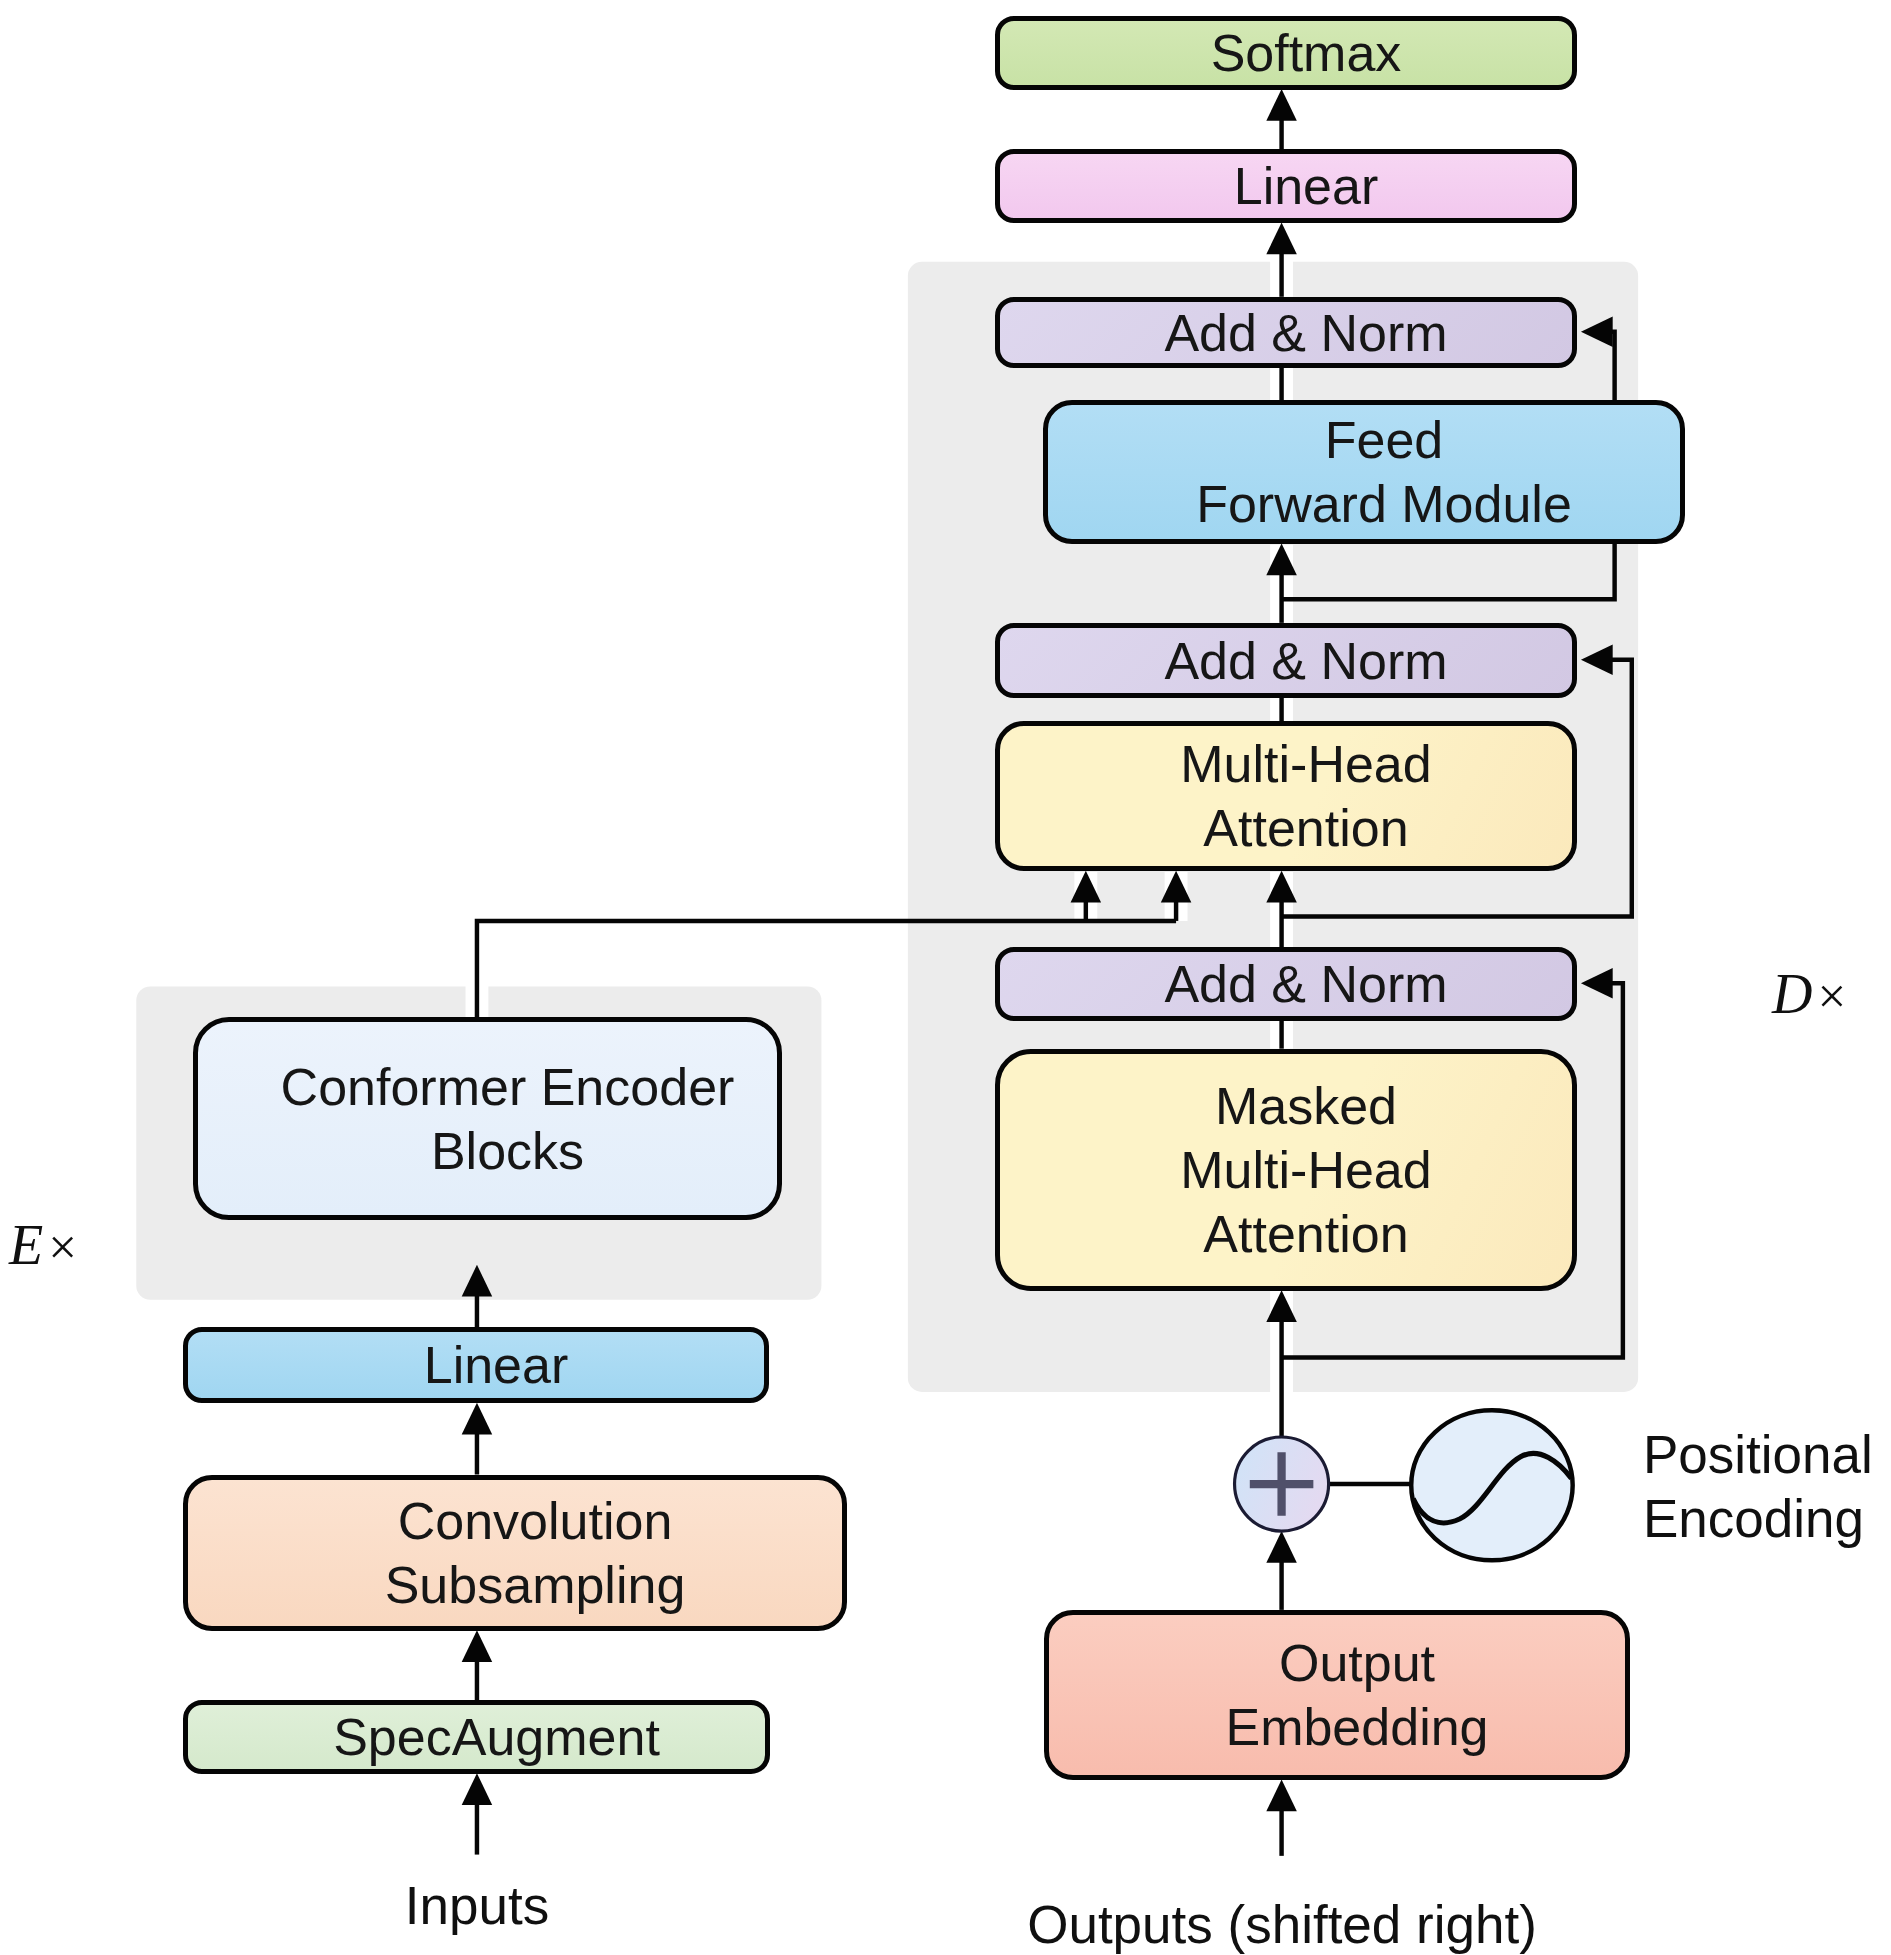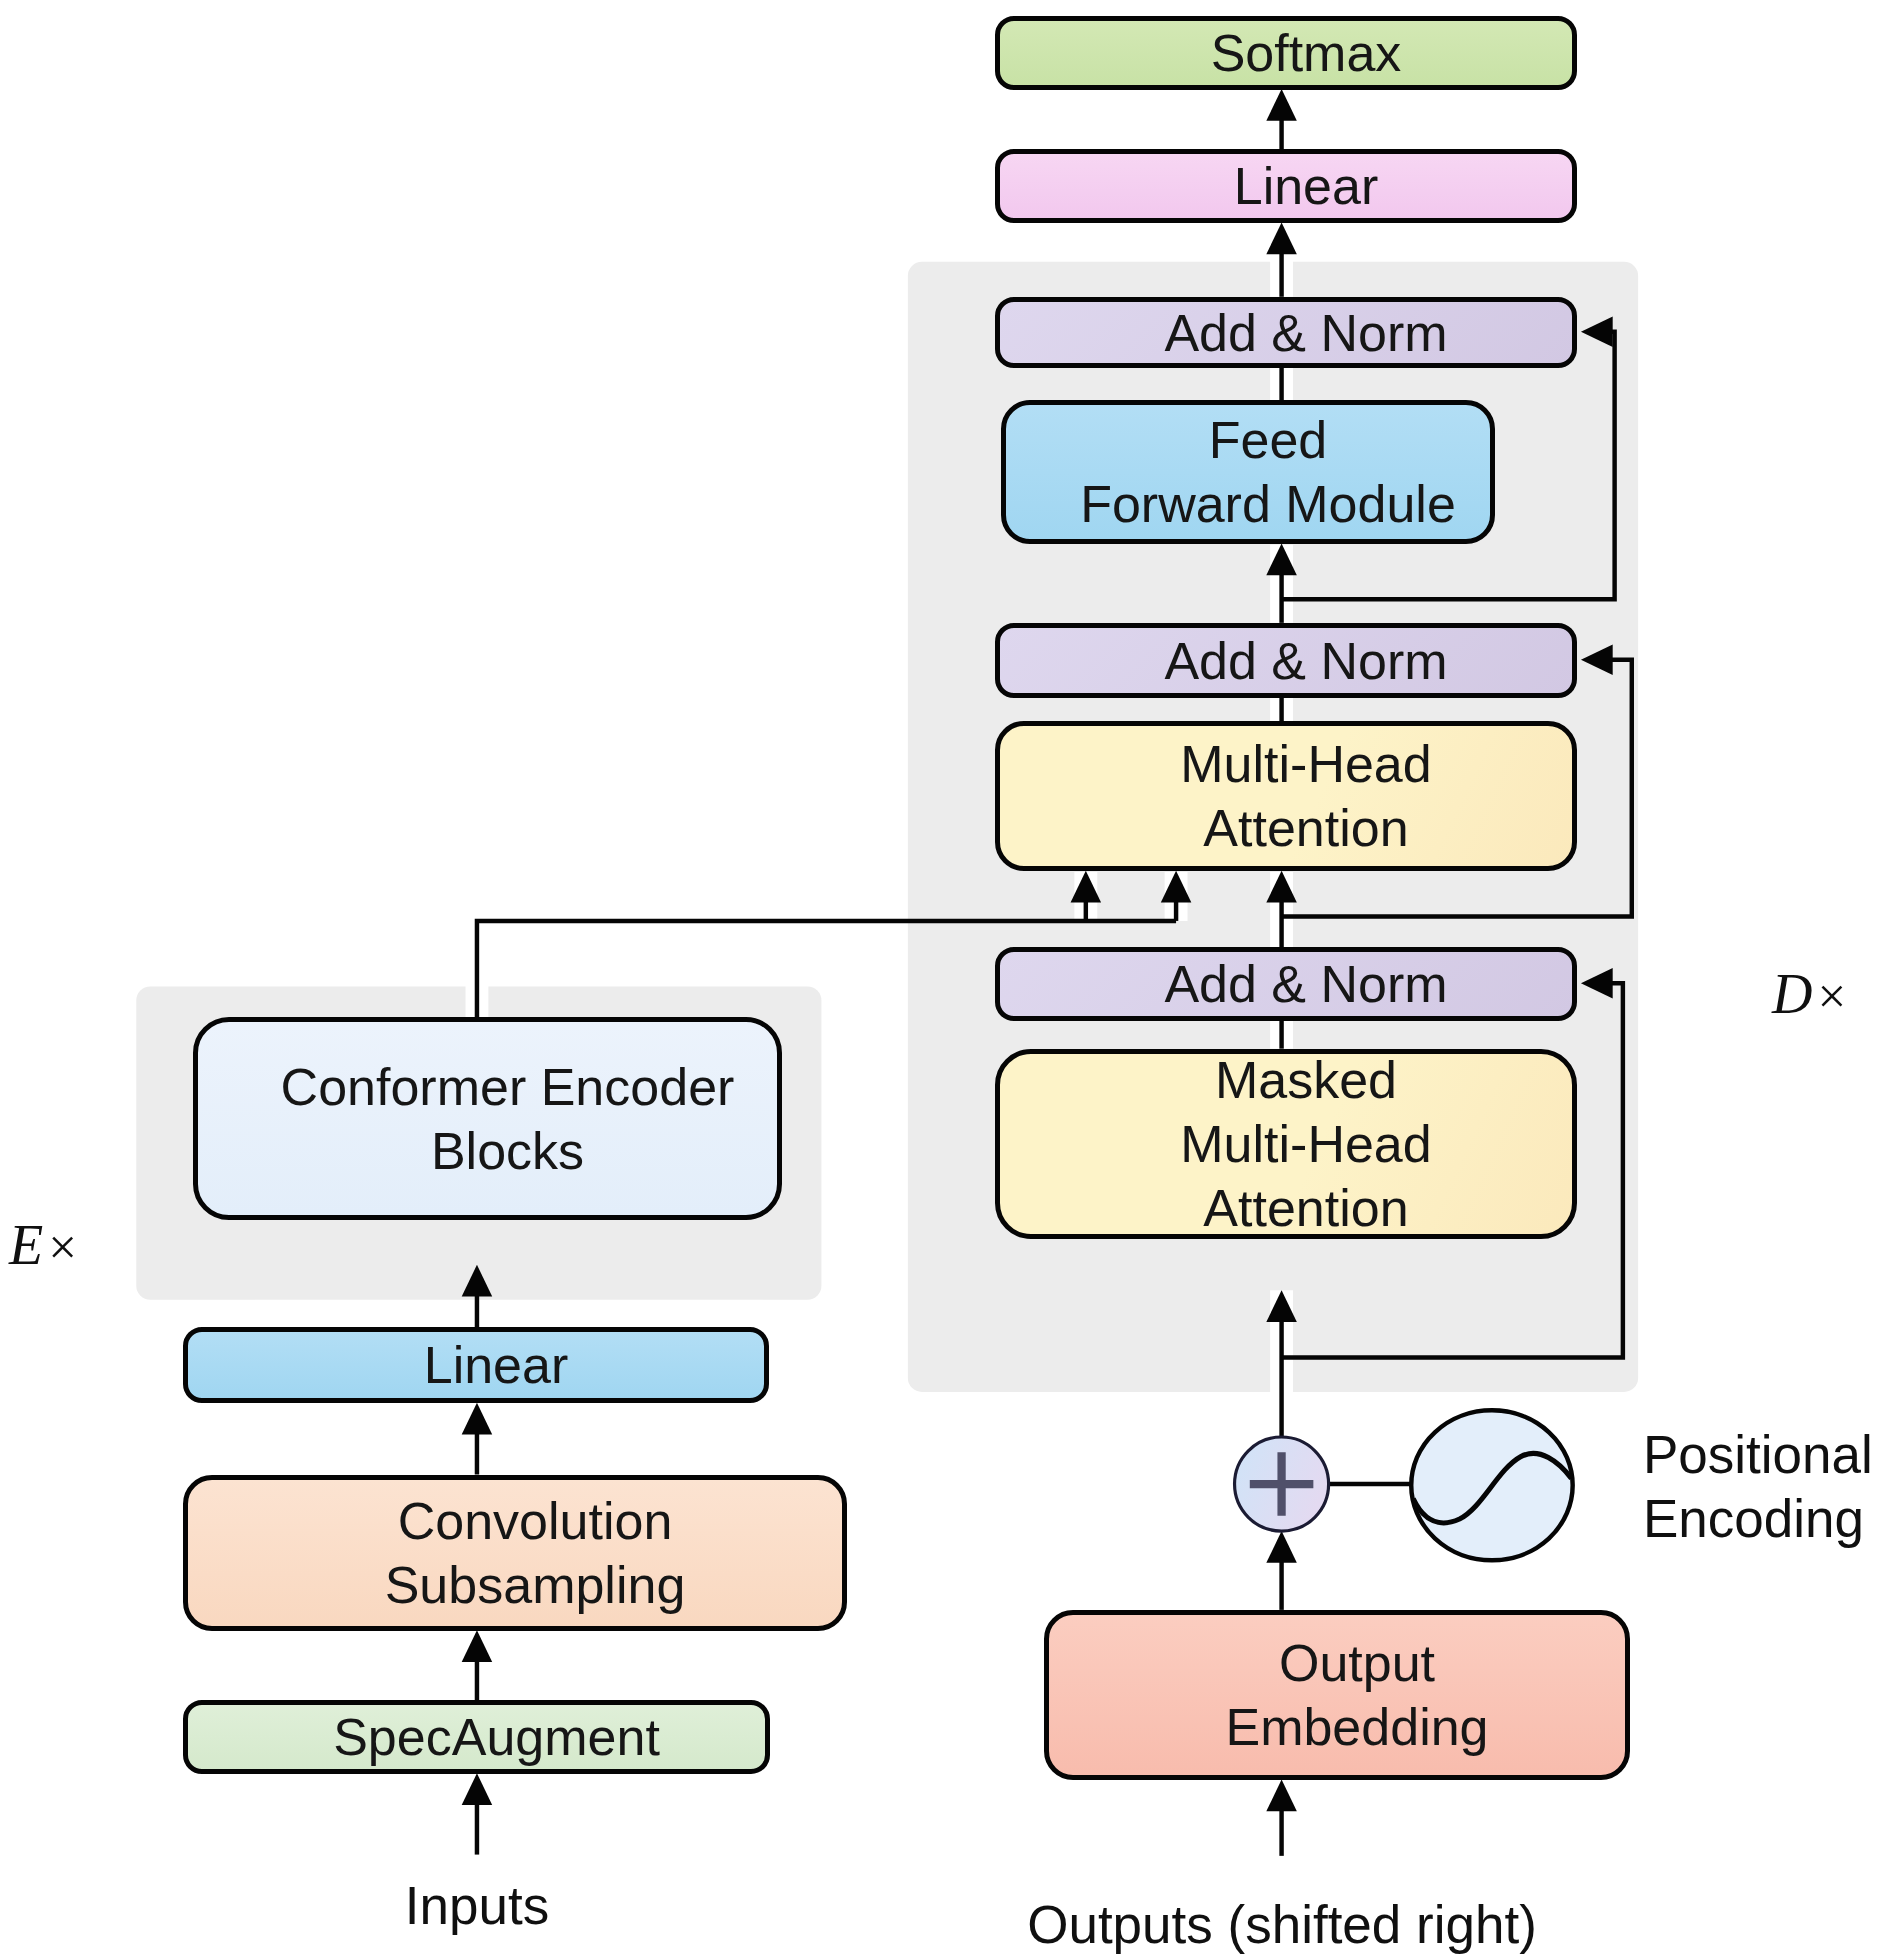--- a/index.html
+++ b/index.html
@@ -149,31 +149,31 @@
   <div class="freelabel" style="left:9px;top:1149px;width:140px;text-align:left;">
     <span class="mathvar">E</span><span class="mathtimes">×</span>
   </div>
 
   <div class="box softmax r-sm" style="left:995px;top:16px;width:582px;height:74px;">Softmax</div>
 
   <div class="box pinklin r-sm" style="left:995px;top:149px;width:582px;height:74px;">Linear</div>
 
   <div class="box addnorm r-sm" style="left:995px;top:297px;width:582px;height:71px;">Add &amp; Norm</div>
 
-  <div class="box cyan r-md" style="left:1001px;top:400px;width:494px;height:144px;">Feed
+  <div class="box cyan r-md" style="left:1043px;top:400px;width:642px;height:144px;">Feed
 Forward Module</div>
 
   <div class="box addnorm r-sm" style="left:995px;top:623px;width:582px;height:75px;">Add &amp; Norm</div>
 
   <div class="box yellow r-md" style="left:995px;top:721px;width:582px;height:150px;">Multi-Head
 Attention</div>
 
   <div class="box addnorm r-sm" style="left:995px;top:947px;width:582px;height:74px;">Add &amp; Norm</div>
 
-  <div class="box yellow r-lg" style="left:995px;top:1049px;width:582px;height:190px;">Masked
+  <div class="box yellow r-lg" style="left:995px;top:1049px;width:582px;height:242px;">Masked
 Multi-Head
 Attention</div>
 
   <div class="box salmon r-md" style="left:1044px;top:1610px;width:586px;height:170px;">Output
 Embedding</div>
 
   <div class="freelabel" style="left:917px;top:1893px;width:730px;text-align:center;">Outputs (shifted right)</div>
 
   <div class="freelabel" style="left:1643px;top:1423px;width:242px;text-align:left;">Positional
 Encoding</div>

